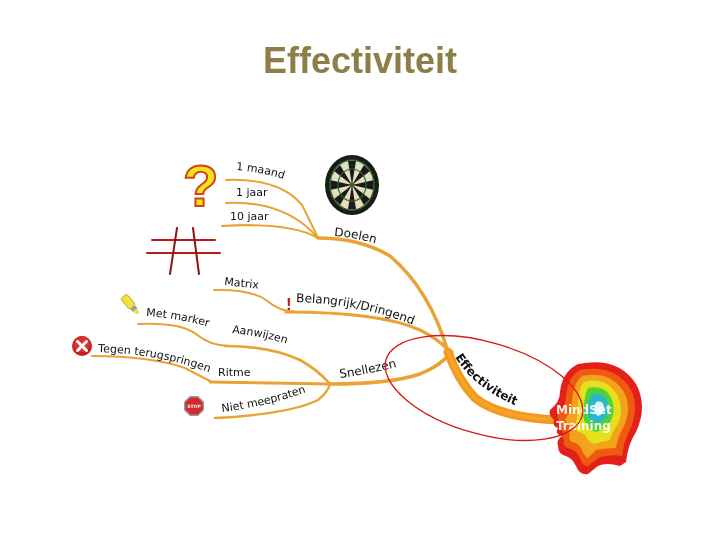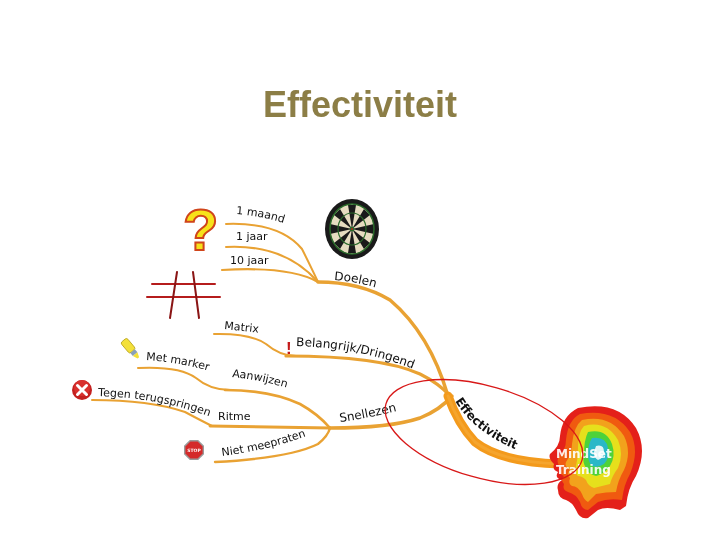--- a/index.html
+++ b/index.html
@@ -3,21 +3,20 @@
   <meta charset="utf-8">
   <style>
     html, body { margin: 0; padding: 0; background: #ffffff; }
     #slide {
       position: relative;
       width: 720px;
       height: 488px;
       background: #ffffff;
       overflow: hidden;
       font-family: "DejaVu Sans", sans-serif;
-      margin-top: 44px;
     }
     .title {
       position: absolute;
       left: 0; top: 40px;
       width: 720px;
       text-align: center;
       font-family: "Liberation Sans", sans-serif;
       font-weight: bold;
       font-size: 36px;
       color: #8c7e46;

